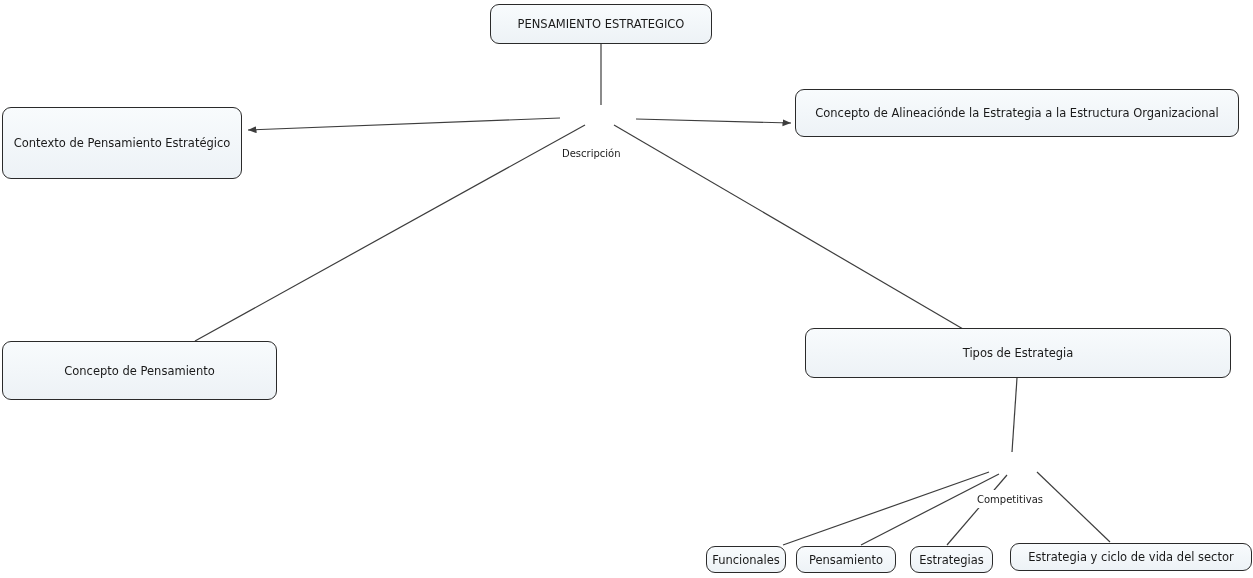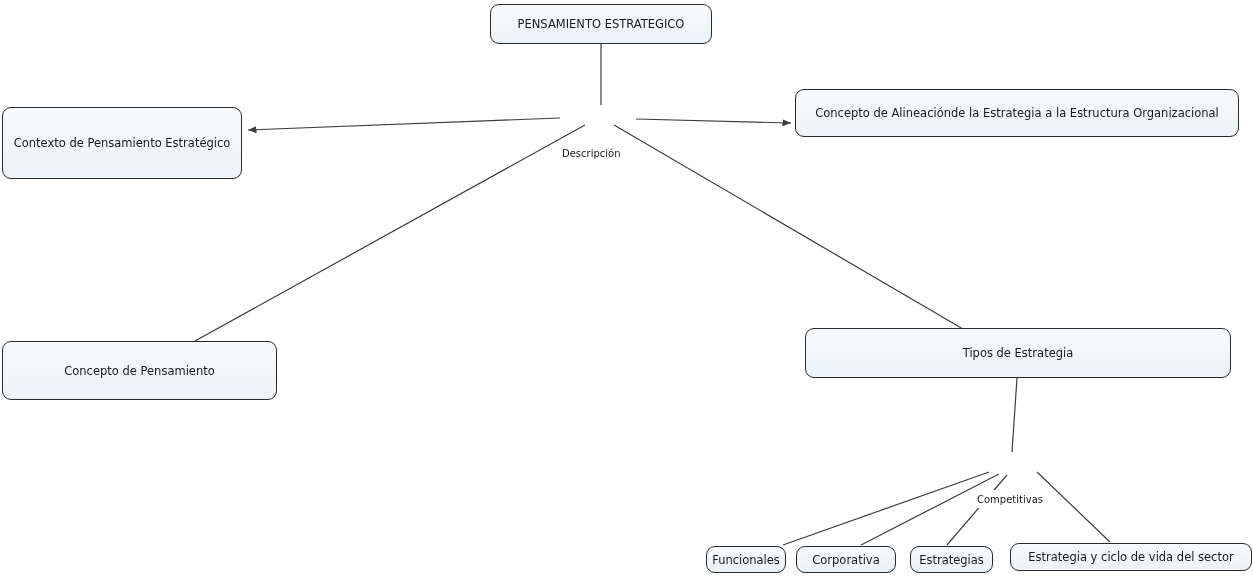--- a/index.html
+++ b/index.html
@@ -99,21 +99,21 @@
       <div class="node" style="left: 2px; top: 341px; width: 275px; height: 59px;">
         <span>Concepto de Pensamiento</span>
       </div>
       <div class="node" style="left: 805px; top: 328px; width: 426px; height: 50px;">
         <span>Tipos de Estrategia</span>
       </div>
       <div class="node" style="left: 706px; top: 546px; width: 80px; height: 27px;">
         <span>Funcionales</span>
       </div>
       <div class="node" style="left: 796px; top: 546px; width: 100px; height: 27px;">
-        <span>Corporativa</span>
+        <span>Pensamiento</span>
       </div>
       <div class="node" style="left: 910px; top: 546px; width: 83px; height: 27px;">
         <span>Estrategias</span>
       </div>
       <div class="node" style="left: 1010px; top: 543px; width: 242px; height: 28px;">
         <span>Estrategia y ciclo de vida del sector</span>
       </div>
       <div class="link-label" style="left: 560px; top: 107px; width: 76px; height: 18px;">
         <span>Descripción</span>
       </div>

